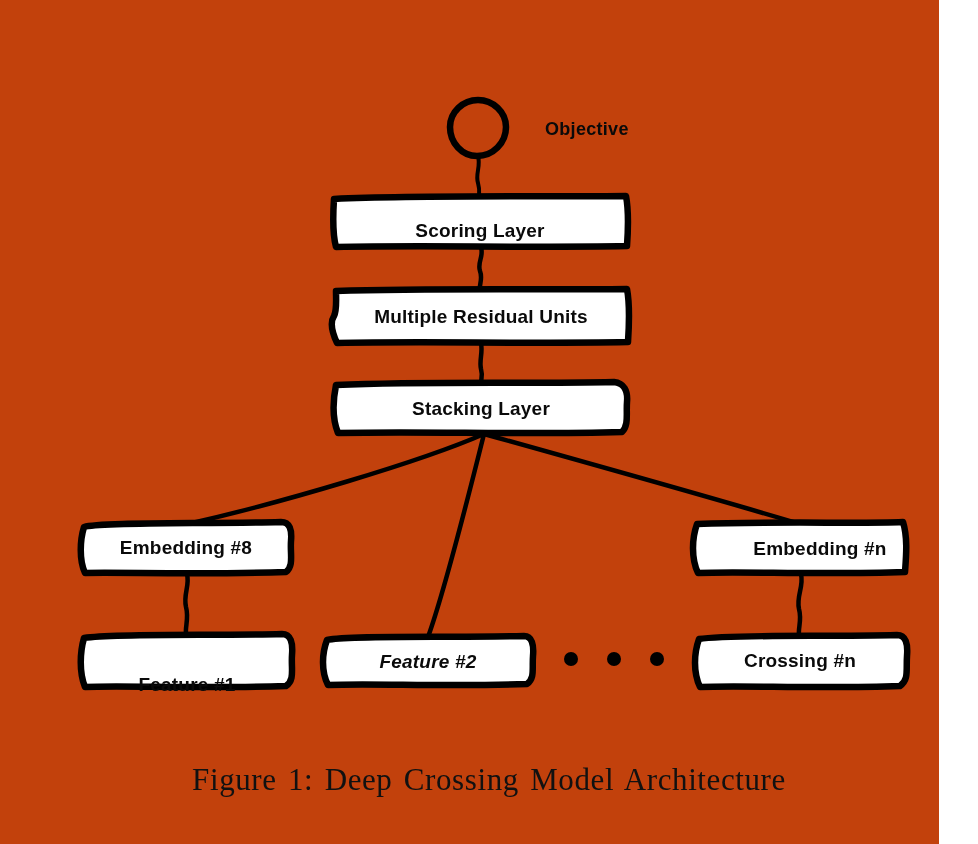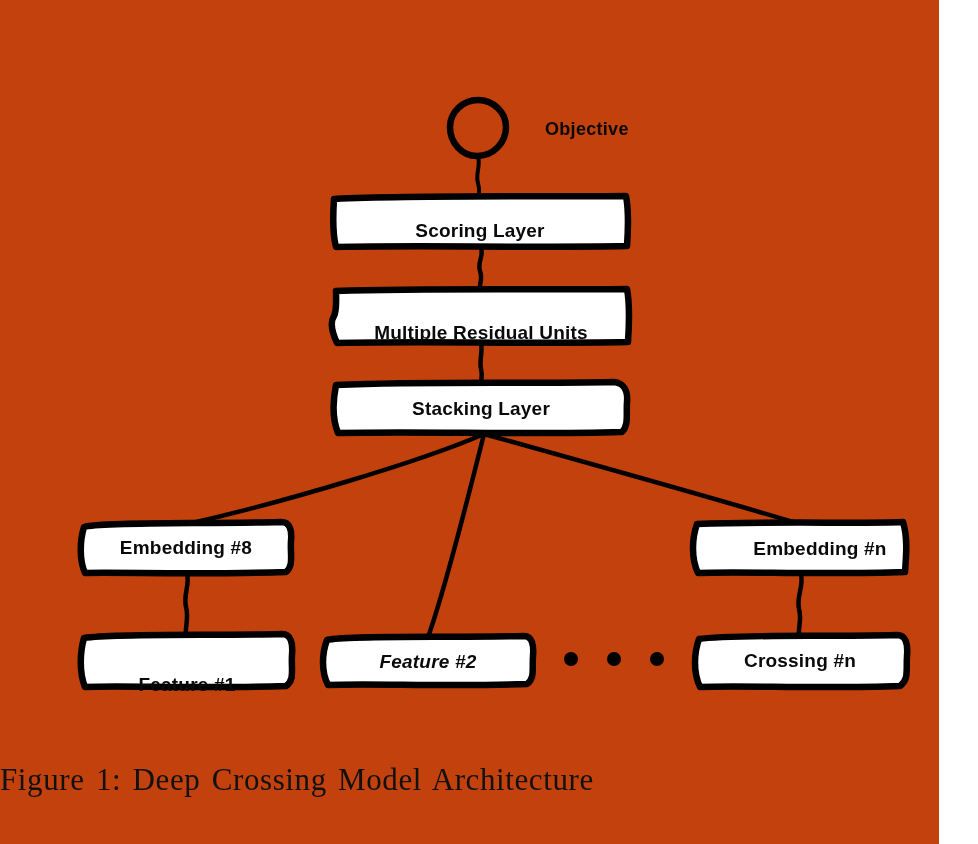--- a/index.html
+++ b/index.html
@@ -47,21 +47,21 @@
     font-size: 18px;
     line-height: 1;
     transform: translate(0, -50%);
     letter-spacing: 0.3px;
   }
   #figure-caption {
     position: absolute;
     left: 0;
     top: 762px;
     width: 978px;
-    text-align: left;
+    text-align: center;
     font-family: "Liberation Serif", serif;
     font-size: 31px;
     color: #111111;
     letter-spacing: 0.6px;
     word-spacing: 3px;
   }
 </style>
 </head>
 <body>
 
@@ -167,21 +167,21 @@
       <circle cx="571" cy="659" r="7" fill="#000000"></circle>
       <circle cx="614" cy="659" r="7" fill="#000000"></circle>
       <circle cx="657" cy="659" r="7" fill="#000000"></circle>
     </g>
   </svg>
 
   <div class="node-label objective-label" style="left:545px; top:129px;">Objective</div>
 
   <div class="node-label box-label" style="left:480px; top:222px;margin-top:8px;">Scoring Layer</div>
 
-  <div class="node-label box-label" style="left:481px; top:316px;margin-top:16px;">Multiple Residual Units</div>
+  <div class="node-label box-label" style="left:481px; top:316px;">Multiple Residual Units</div>
 
   <div class="node-label box-label" style="left:481px; top:408px;">Stacking Layer</div>
 
   <div class="node-label box-label" style="left:186px; top:547px;">Embedding #8</div>
 
   <div class="node-label box-label" style="left:800px; top:548px;margin-left:20px;">Embedding #n</div>
 
   <div class="node-label box-label" style="left:187px; top:684px;">Feature #1</div>
 
   <div class="node-label box-label" style="left:428px; top:661px;font-style:italic;">Feature #2</div>

